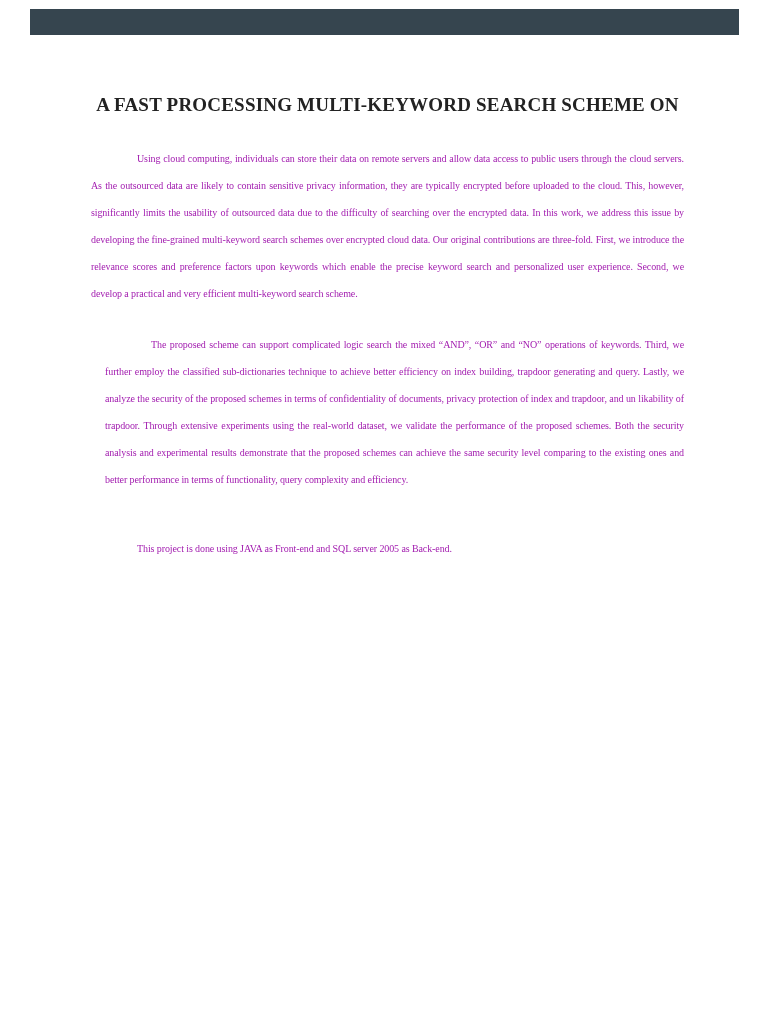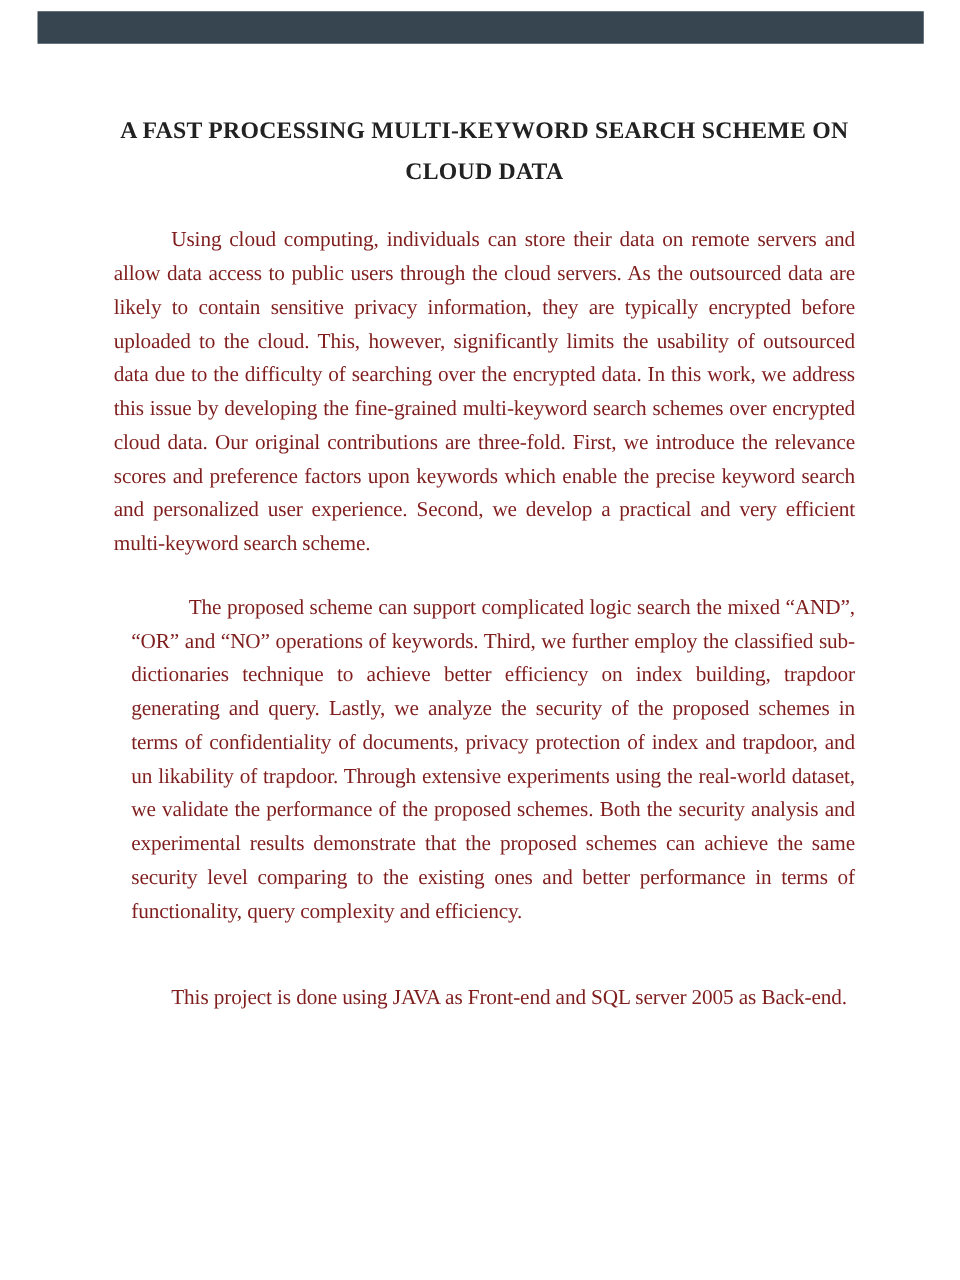--- a/index.html
+++ b/index.html
@@ -44,46 +44,45 @@
   .abstract-heading {
     font-weight: bold;
     font-size: 16px;
     line-height: 24px;
     text-align: center;
     letter-spacing: 0.2px;
     color: #222222;
   }
   .body-para {
     margin: 0;
-    font-size: 17px;
+    font-size: 10px;
     line-height: 27px;
     text-align: justify;
     text-indent: 46px;
     letter-spacing: -0.1px;
-    color: #7f1d1d;
+    color: #a21caf;
   }
   .body-para.first { margin-top: 24px; }
   .body-para.second { margin-top: 24px; margin-left: 14px; }
   .body-para.closing {
     margin-top: 42px;
     text-align: left;
   }
 </style>
 </head>
 <body>
 
 <div class="page">
 
   <div class="bar bar-top" style="background: rgb(54, 69, 79);"></div>
 
   <div class="content">
 
     <div class="title">
       <div>A FAST PROCESSING MULTI-KEYWORD SEARCH SCHEME ON</div>
-      <div>CLOUD DATA</div>
     </div>
 
 
     <p class="body-para first">Using cloud computing, individuals can store their data on remote servers and allow data access to public users through the cloud servers. As the outsourced data are likely to contain sensitive privacy information, they are typically encrypted before uploaded to the cloud. This, however, significantly limits the usability of outsourced data due to the difficulty of searching over the encrypted data. In this work, we address this issue by developing the fine-grained multi-keyword search schemes over encrypted cloud data. Our original contributions are three-fold. First, we introduce the relevance scores and preference factors upon keywords which enable the precise keyword search and personalized user experience. Second, we develop a practical and very efficient multi-keyword search scheme.</p>
 
     <p class="body-para second">The proposed scheme can support complicated logic search the mixed “AND”, “OR” and “NO” operations of keywords. Third, we further employ the classified sub-dictionaries technique to achieve better efficiency on index building, trapdoor generating and query. Lastly, we analyze the security of the proposed schemes in terms of confidentiality of documents, privacy protection of index and trapdoor, and un likability of trapdoor. Through extensive experiments using the real-world dataset, we validate the performance of the proposed schemes. Both the security analysis and experimental results demonstrate that the proposed schemes can achieve the same security level comparing to the existing ones and better performance in terms of functionality, query complexity and efficiency.</p>
 
     <p class="body-para closing">This project is done using JAVA as Front-end and SQL server 2005 as Back-end.</p>
 
   </div>

